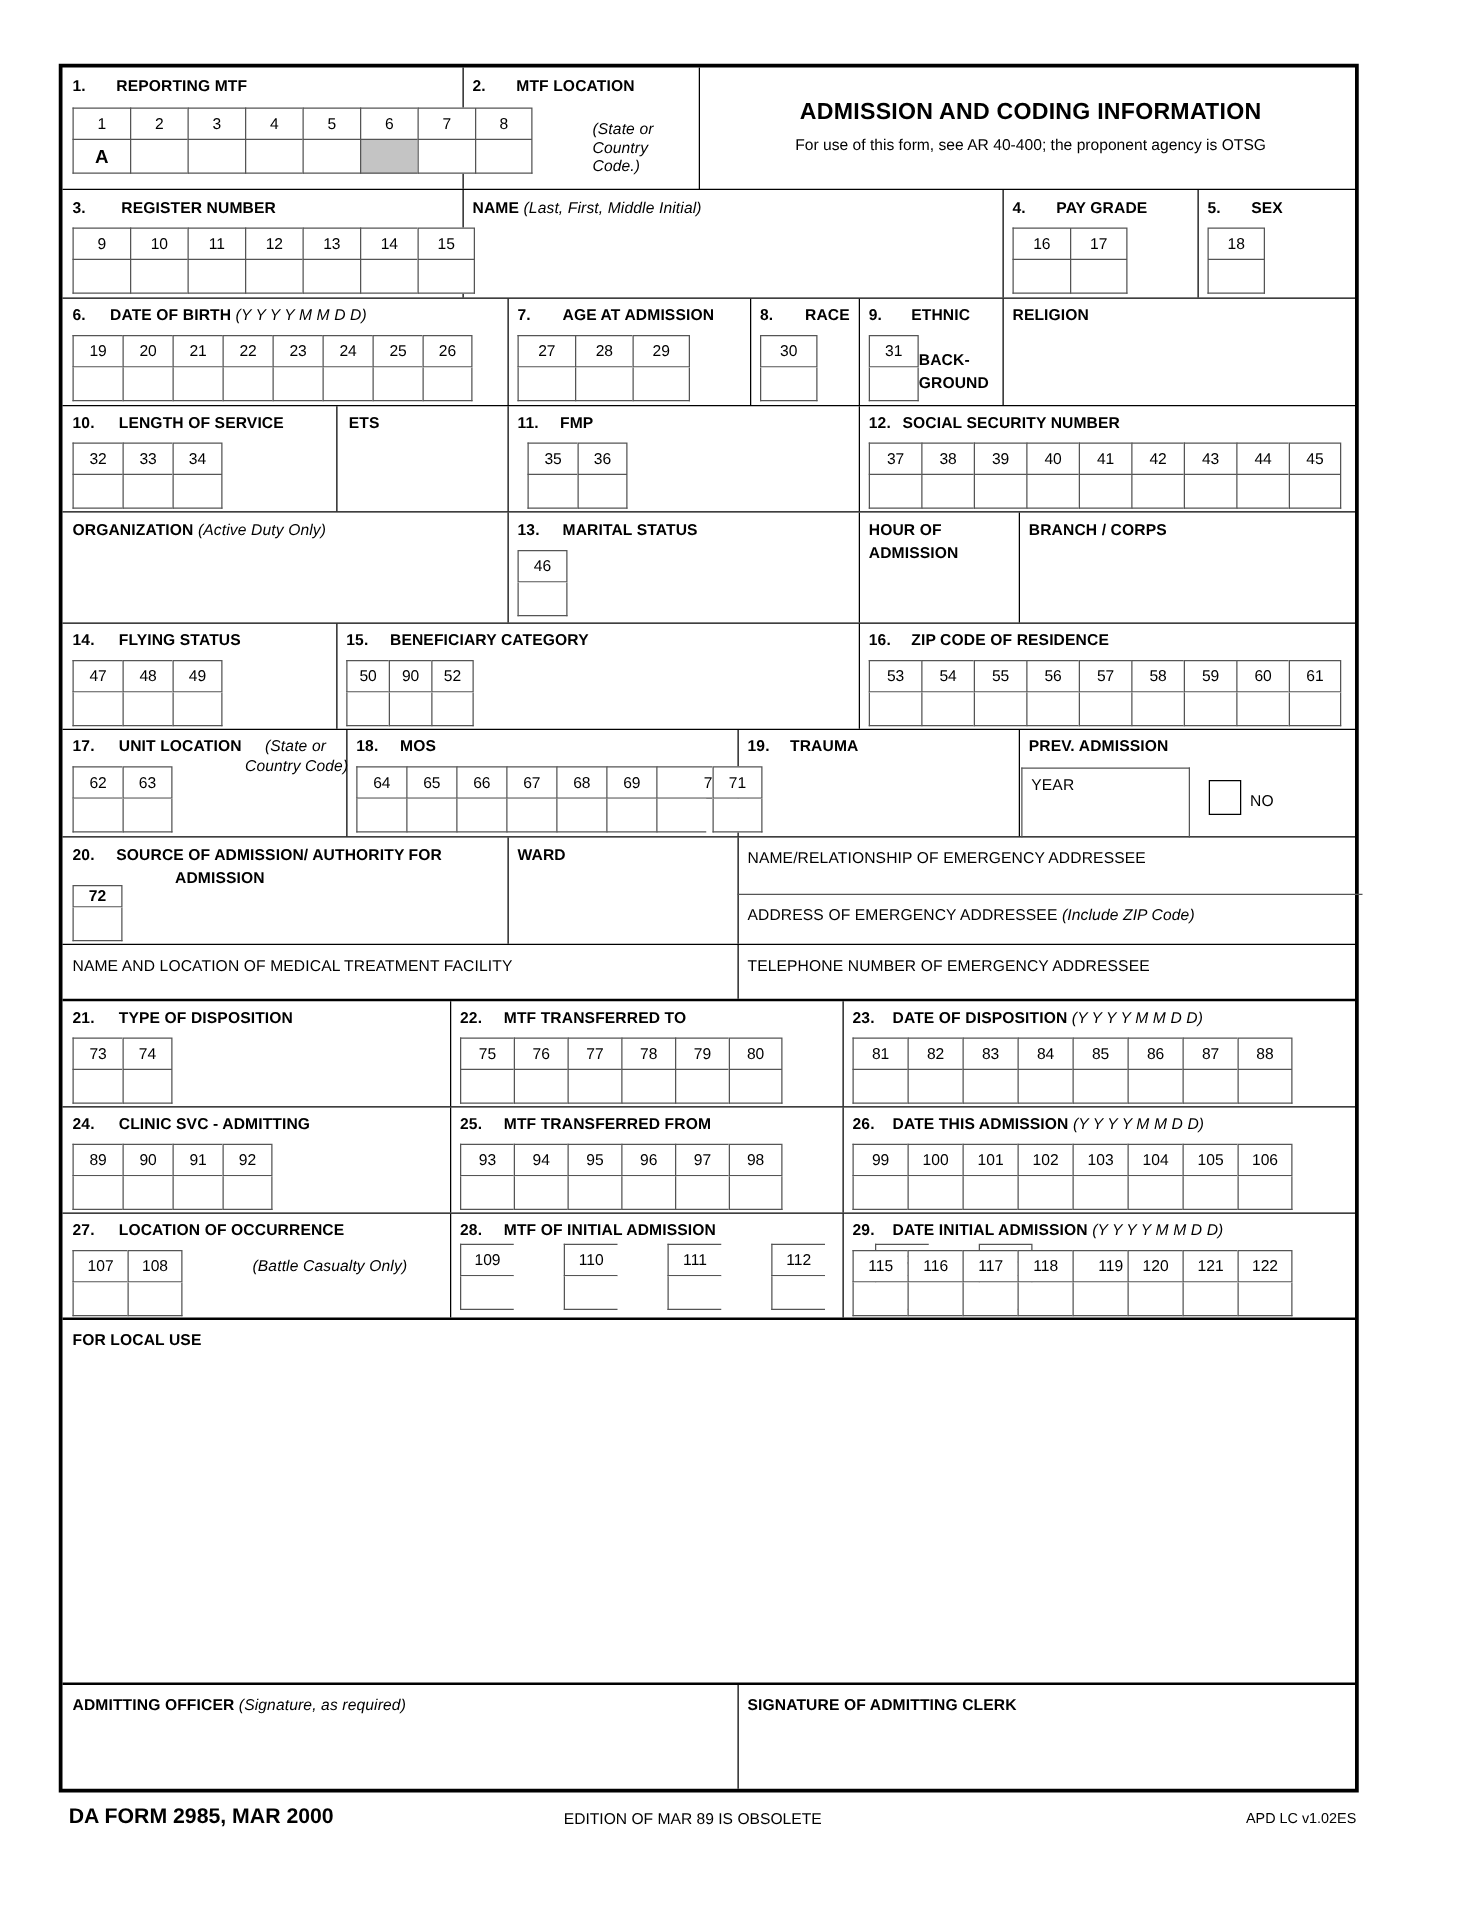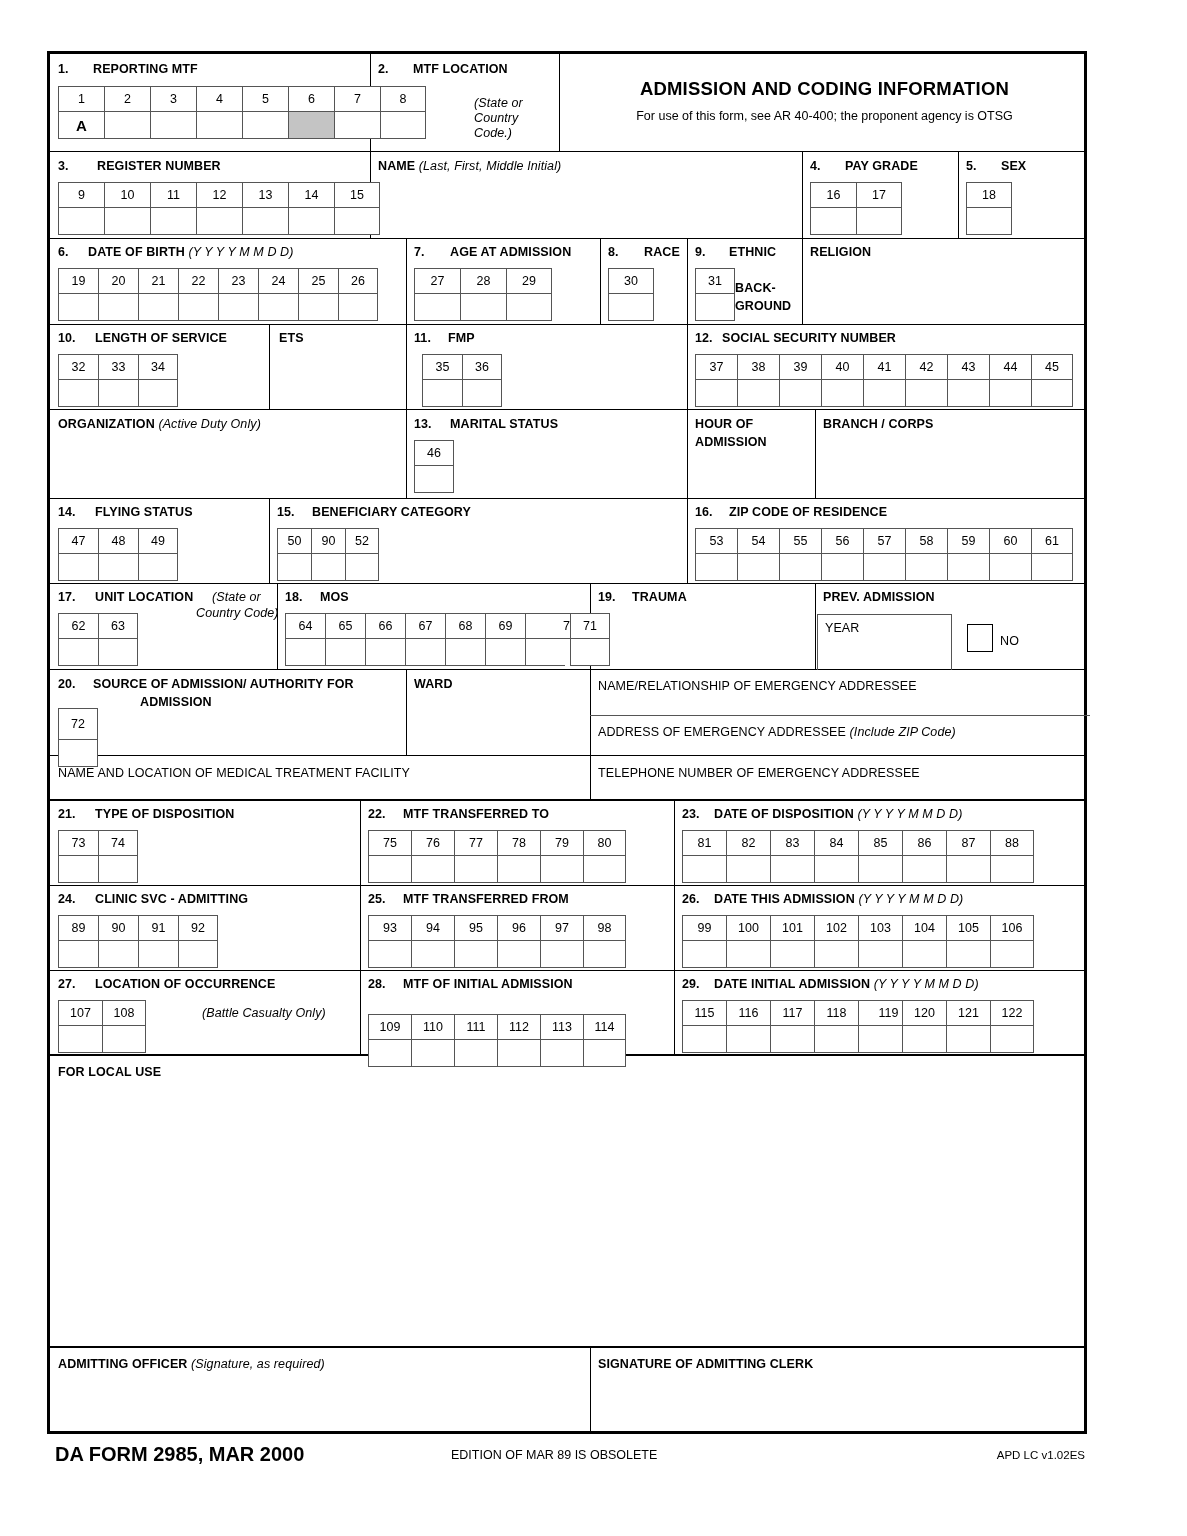--- a/index.html
+++ b/index.html
@@ -75,21 +75,21 @@
     position: absolute;
     border: 1px solid #000;
     background: #fff;
   }
 
   
   #footer {
     position: absolute;
     left: 47px; top: 1443px; width: 1040px; height: 30px;
   }
-  #footer .ftleft { position: absolute; left: 8px; top: 0; font-size: 20px; font-weight: bold; }
+  #footer .ftleft { position: absolute; left: 8px; top: 0; font-size: 17px; font-weight: bold; }
   #footer .ftmid  { position: absolute; left: 404px; top: 5px; font-size: 12.5px; }
   #footer .ftright{ position: absolute; right: 2px; top: 6px; font-size: 11.5px; }
 
   
   .title-main {
     position: absolute; width: 100%; text-align: center;
     font-size: 18.5px; font-weight: bold; letter-spacing: .2px;
   }
   .title-sub {
     position: absolute; width: 100%; text-align: center;
@@ -573,21 +573,21 @@
     <div class="lbl" style="left:364px; top:7px;">WARD</div>
 
     <div class="lbl norm" style="left:548px; top:9px;">NAME/RELATIONSHIP OF EMERGENCY ADDRESSEE</div>
     <div class="lbl norm" style="left:548px; top:55px;">
       <span>ADDRESS OF EMERGENCY ADDRESSEE</span>
       <span class="it">(Include ZIP Code)</span>
     </div>
 
     <div class="grid" id="grid-f20" style="left:8px; top:38px;">
         <div class="cellcol">
-          <div class="top" style="width: 40px; height: 32px;">72</div>
+          <div class="top" style="width: 40px; height: 18px; font-weight: bold;">72</div>
           <div class="bot" style="width: 40px; height: 27px;"></div>
         </div>
       </div>
   </div>
 
   <div class="band thick" style="height:45px;">
     <div class="vsplit" style="left:540px;"></div>
     <div class="lbl norm" style="left:8px; top:10px;">NAME AND LOCATION OF MEDICAL TREATMENT FACILITY</div>
     <div class="lbl norm" style="left:548px; top:10px;">TELEPHONE NUMBER OF EMERGENCY ADDRESSEE</div>
   </div>
@@ -796,21 +796,21 @@
     <div class="grid" id="grid-f27" style="left:8px; top:29px;">
         <div class="cellcol">
           <div class="top" style="width: 44px; height: 26px;">107</div>
           <div class="bot" style="width: 44px; height: 27px;"></div>
         </div>
         <div class="cellcol">
           <div class="top" style="width: 44px; height: 26px;">108</div>
           <div class="bot" style="width: 44px; height: 27px;"></div>
         </div>
       </div>
-    <div class="grid" id="grid-f28" style="left:318px; top:43px;">
+    <div class="grid" id="grid-f28" style="left:318px; top:24px;gap:40px;">
         <div class="cellcol">
           <div class="top" style="width: 43px; height: 26px;">109</div>
           <div class="bot" style="width: 43px; height: 27px;"></div>
         </div>
         <div class="cellcol">
           <div class="top" style="width: 43px; height: 26px;">110</div>
           <div class="bot" style="width: 43px; height: 27px;"></div>
         </div>
         <div class="cellcol">
           <div class="top" style="width: 43px; height: 26px;">111</div>

